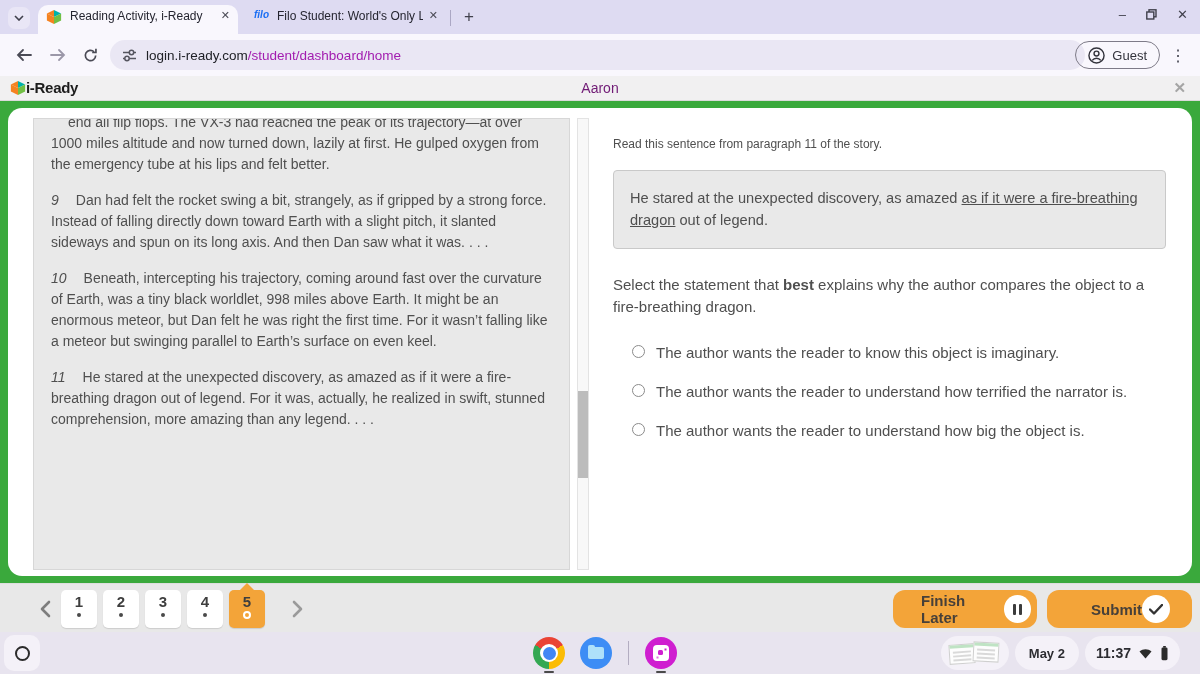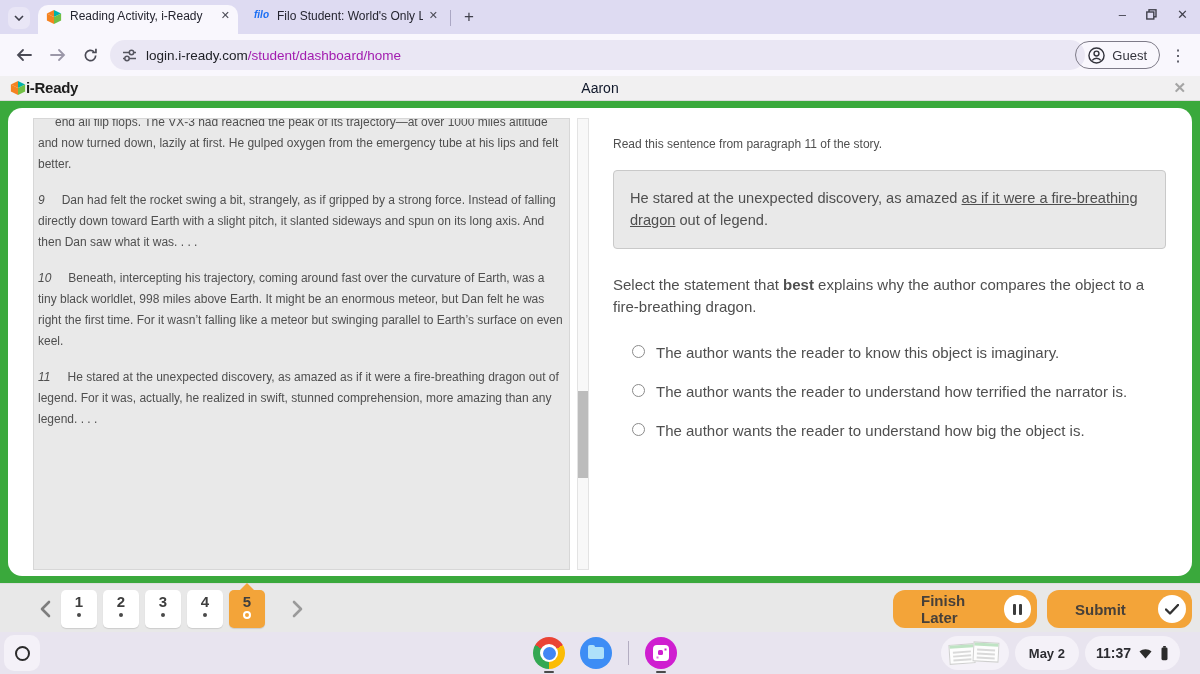--- a/index.html
+++ b/index.html
@@ -31,30 +31,30 @@
   .url-path { font-size:13.5px; color:#a21caf; }
   .guest-btn { position:absolute; right:40px; top:7px; height:28px; border:1px solid #7e7b88; border-radius:15px;
     display:flex; align-items:center; gap:7px; padding:0 12px; font-size:13px; color:#33333c; }
   .menu-btn { position:absolute; right:12px; top:8px; width:20px; height:26px; display:flex;
     align-items:center; justify-content:center; font-size:16px; color:#474752; letter-spacing:0; }
 
   
   .iheader { position:absolute; top:76px; left:0; right:0; height:25px; background:#f1f0f1; border-bottom:1px solid #dadada; }
   .ilogo { position:absolute; left:10px; top:3px; display:flex; align-items:center; }
   .ilogo-text { font-size:15px; font-weight:700; color:#1c1c1c; letter-spacing:-0.3px; }
-  .student-name { position:absolute; left:0; right:0; top:4px; text-align:center; font-size:14px; color:#0f172a; }
+  .student-name { position:absolute; left:0; right:0; top:4px; text-align:center; font-size:14px; color:#701a75; }
   .iclose { position:absolute; right:14px; top:3px; font-size:15px; font-weight:700; color:#a5a5a5; }
 
   
   .frame { position:absolute; top:101px; left:0; right:0; height:482px; background:#3aa93c; }
   .card { position:absolute; left:8px; right:8px; top:7px; bottom:7px; background:#fff; border-radius:14px; }
 
   .story-panel { position:absolute; left:25px; top:10px; width:537px; height:452px;
     background:#e9e9e9; border:1px solid #d7d7d7; overflow:hidden; }
-  .story-content { padding:0 4px; margin-top:-7px; font-size:12px; line-height:21px; color:#4f4f4f; }
+  .story-content { padding:0 17px; margin-top:-7px; font-size:14px; line-height:21px; color:#4f4f4f; }
   .story-content p { margin-bottom:15px; }
   .pnum { font-style:italic; margin-right:17px; }
 
   .story-scrollbar { position:absolute; left:569px; top:10px; width:12px; height:452px;
     background:#f8f8f8; border:1px solid #e3e3e3; }
   .story-thumb { position:absolute; left:0; width:10px; top:272px; height:87px; background:#bcbcbc; }
 
   .question-panel { position:absolute; left:581px; right:0; top:0; bottom:0; padding:22px 22px 0 24px;
     color:#4f4f4f; }
   .prompt { font-size:12px; margin:7px 0 19px; }
@@ -76,21 +76,21 @@
     font-size:15px; font-weight:700; color:#3e3e3e; box-shadow:0 1px 1px rgba(0,0,0,.12); }
   .pdot { width:4px; height:4px; border-radius:50%; background:#4a4a4a; margin-top:3px; }
   .pbtn.active { background:#f3a439; }
   .pbtn.active::before { content:""; position:absolute; top:-7px; left:50%; transform:translateX(-50%);
     border-left:7px solid transparent; border-right:7px solid transparent; border-bottom:7px solid #f3a439; }
   .pbtn.active .pdot { width:8px; height:8px; background:transparent; border:2px solid #fff; margin-top:1px; }
   .actions { position:absolute; right:8px; top:6px; display:flex; gap:10px; }
   .action-btn { height:38px; background:#f3a439; border-radius:12px; display:flex; align-items:center;
     justify-content:space-between; padding:0 6px 0 28px; font-size:15px; font-weight:700; color:#474039; }
   .action-btn.finish { width:144px; }
-  .action-btn.submit { width:145px; }
+  .action-btn.submit { width:145px;justify-content:center; }
   .action-circle { width:28px; height:28px; border-radius:50%; background:#fff; display:flex;
     align-items:center; justify-content:center; gap:3px; }
   .pause-bar { width:3px; height:11px; background:#3c3c3c; border-radius:1px; }
 
   
   .shelf { position:absolute; top:632px; left:0; right:0; height:42px; background:#e8e4ef; }
   .launcher { position:absolute; left:4px; top:3px; width:36px; height:36px; border-radius:10px;
     background:#f4f1f8; display:flex; align-items:center; justify-content:center; }
   .launcher-circle { width:15px; height:15px; border:2.2px solid #2b2b2b; border-radius:50%; }
   .shelf-center { position:absolute; left:50%; top:5px; transform:translateX(5px) translateX(-50%);

